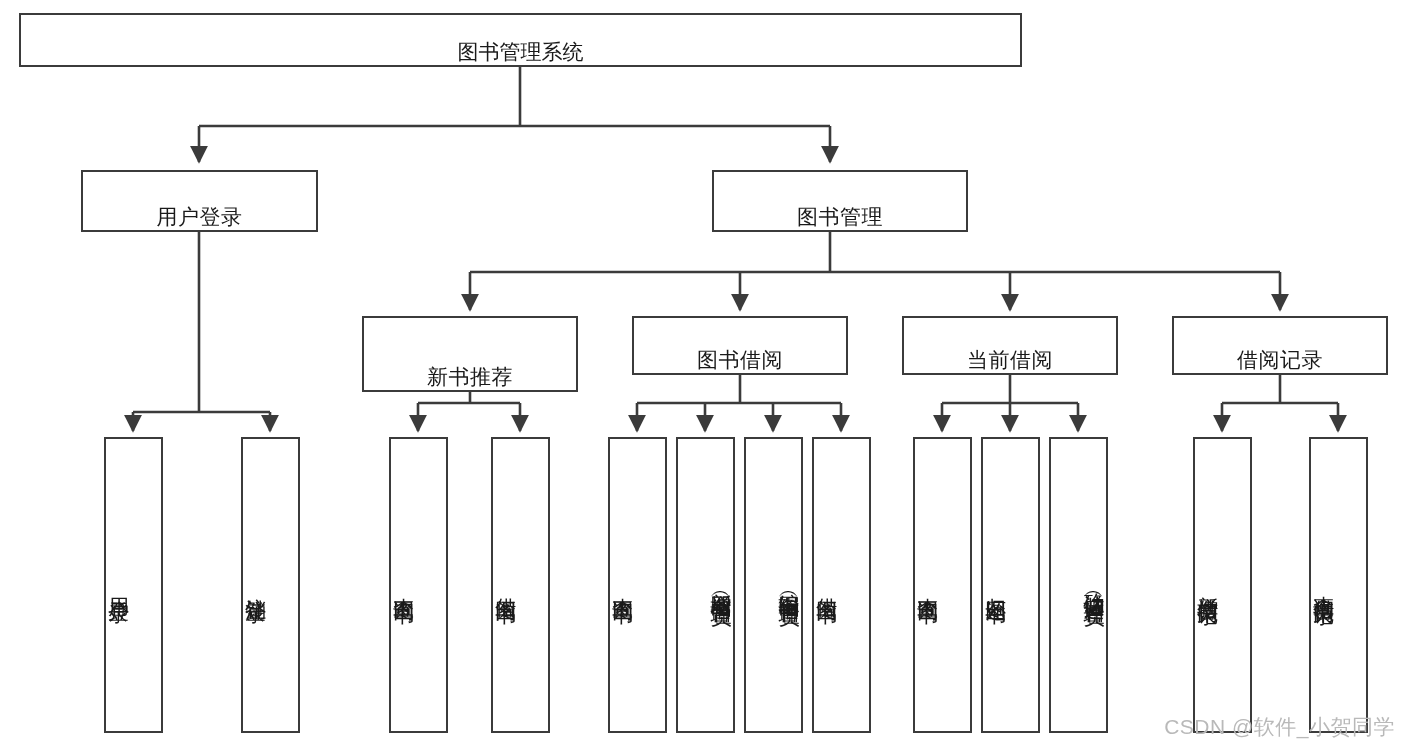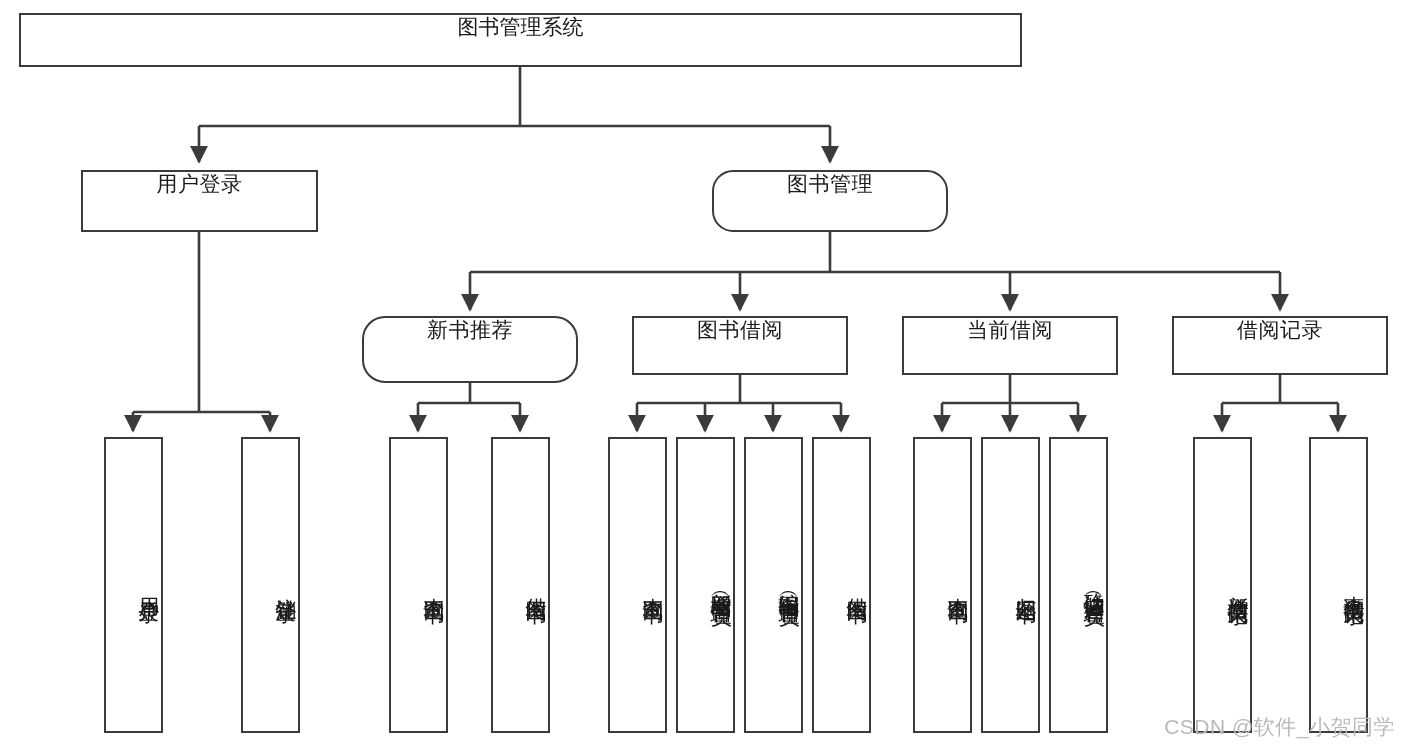--- a/index.html
+++ b/index.html
@@ -24,21 +24,21 @@
     width: 1405px;
     height: 747px;
     pointer-events: none;
   }
   .node {
     position: absolute;
     box-sizing: border-box;
     border: 2px solid #3b3b3b;
     background: #ffffff;
     display: flex;
-    align-items: flex-start;
+    align-items: flex-end;
     justify-content: center;
     color: #1a1a1a;
     line-height: 1.18;
   }
   .node-h {
     font-size: 21px;
     letter-spacing: 0.5px;
   }
   .node-root {
     font-size: 21px;
@@ -124,25 +124,25 @@
     </g>
   </svg>
 
   <div class="node node-root" style="left:19px; top:13px; width:1003px; height:54px;">
     <span>图书管理系统</span>
   </div>
 
   <div class="node node-h" style="left:81px; top:170px; width:237px; height:62px;">
     <span>用户登录</span>
   </div>
-  <div class="node node-h" style="left:712px; top:170px; width:236px; height:62px;border-radius:21px;">
+  <div class="node node-h" style="left:712px; top:170px; width:256px; height:62px;">
     <span>图书管理</span>
   </div>
 
-  <div class="node node-h" style="left:362px; top:316px; width:216px; height:67px;border-radius:23px;">
+  <div class="node node-h" style="left:362px; top:316px; width:216px; height:76px;">
     <span>新书推荐</span>
   </div>
   <div class="node node-h" style="left:632px; top:316px; width:216px; height:59px;">
     <span>图书借阅</span>
   </div>
   <div class="node node-h" style="left:1172px; top:316px; width:216px; height:59px;">
     <span>借阅记录</span>
   </div>
   <div class="node node-h" style="left:902px; top:316px; width:216px; height:59px;">
     <span>当前借阅</span>

